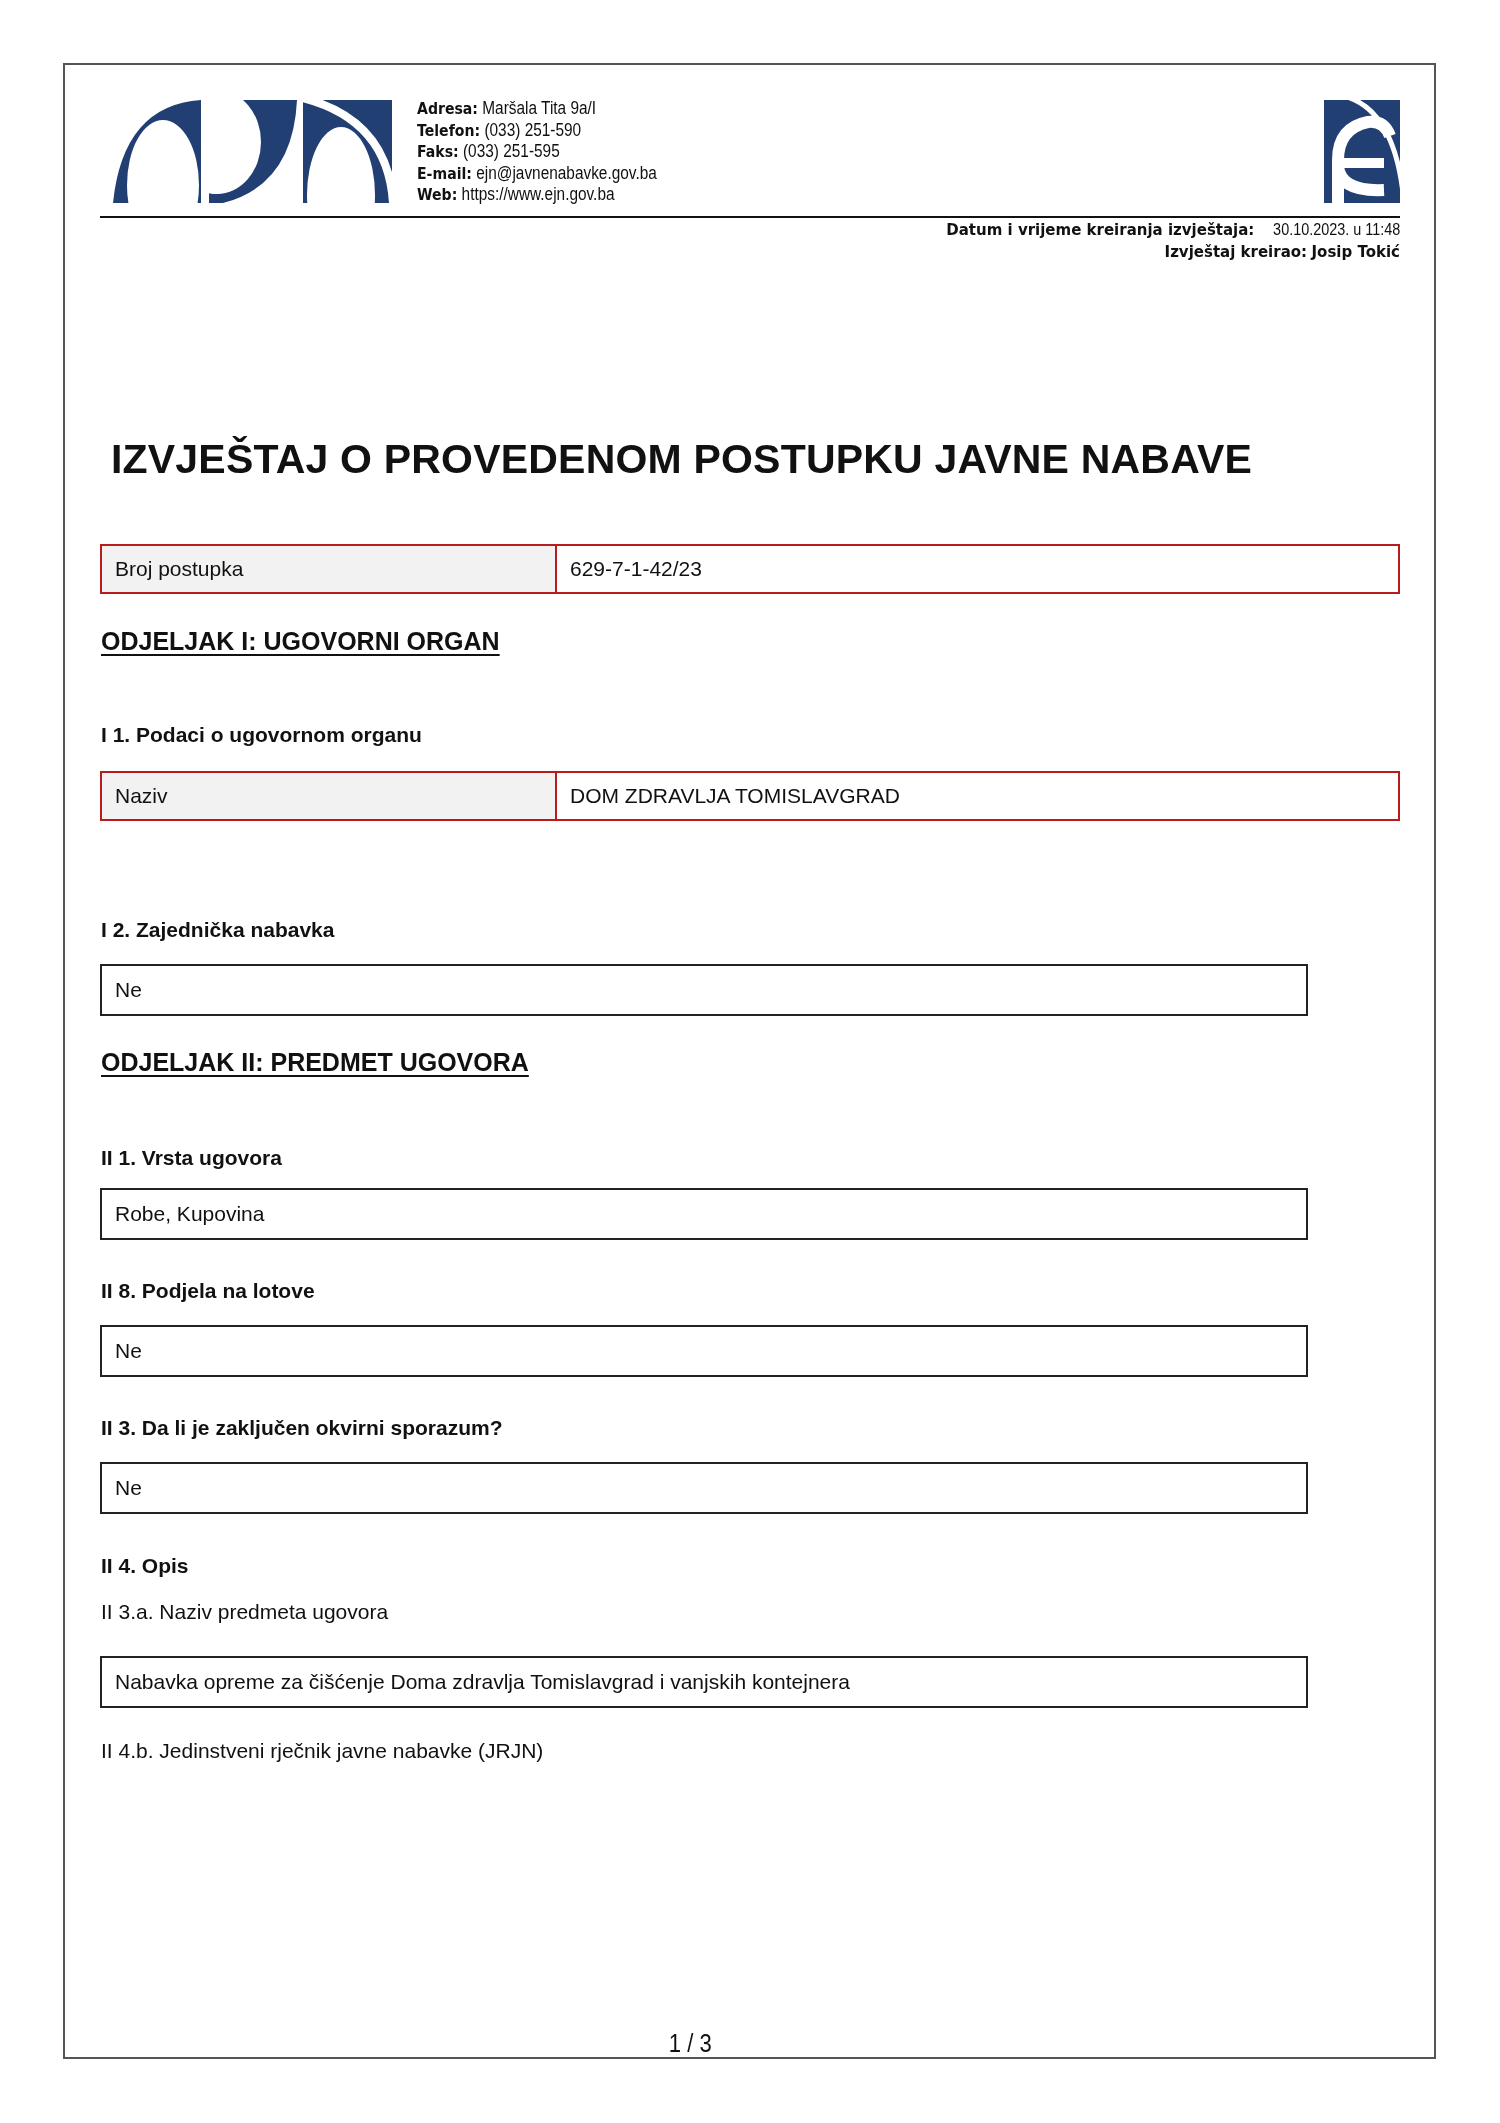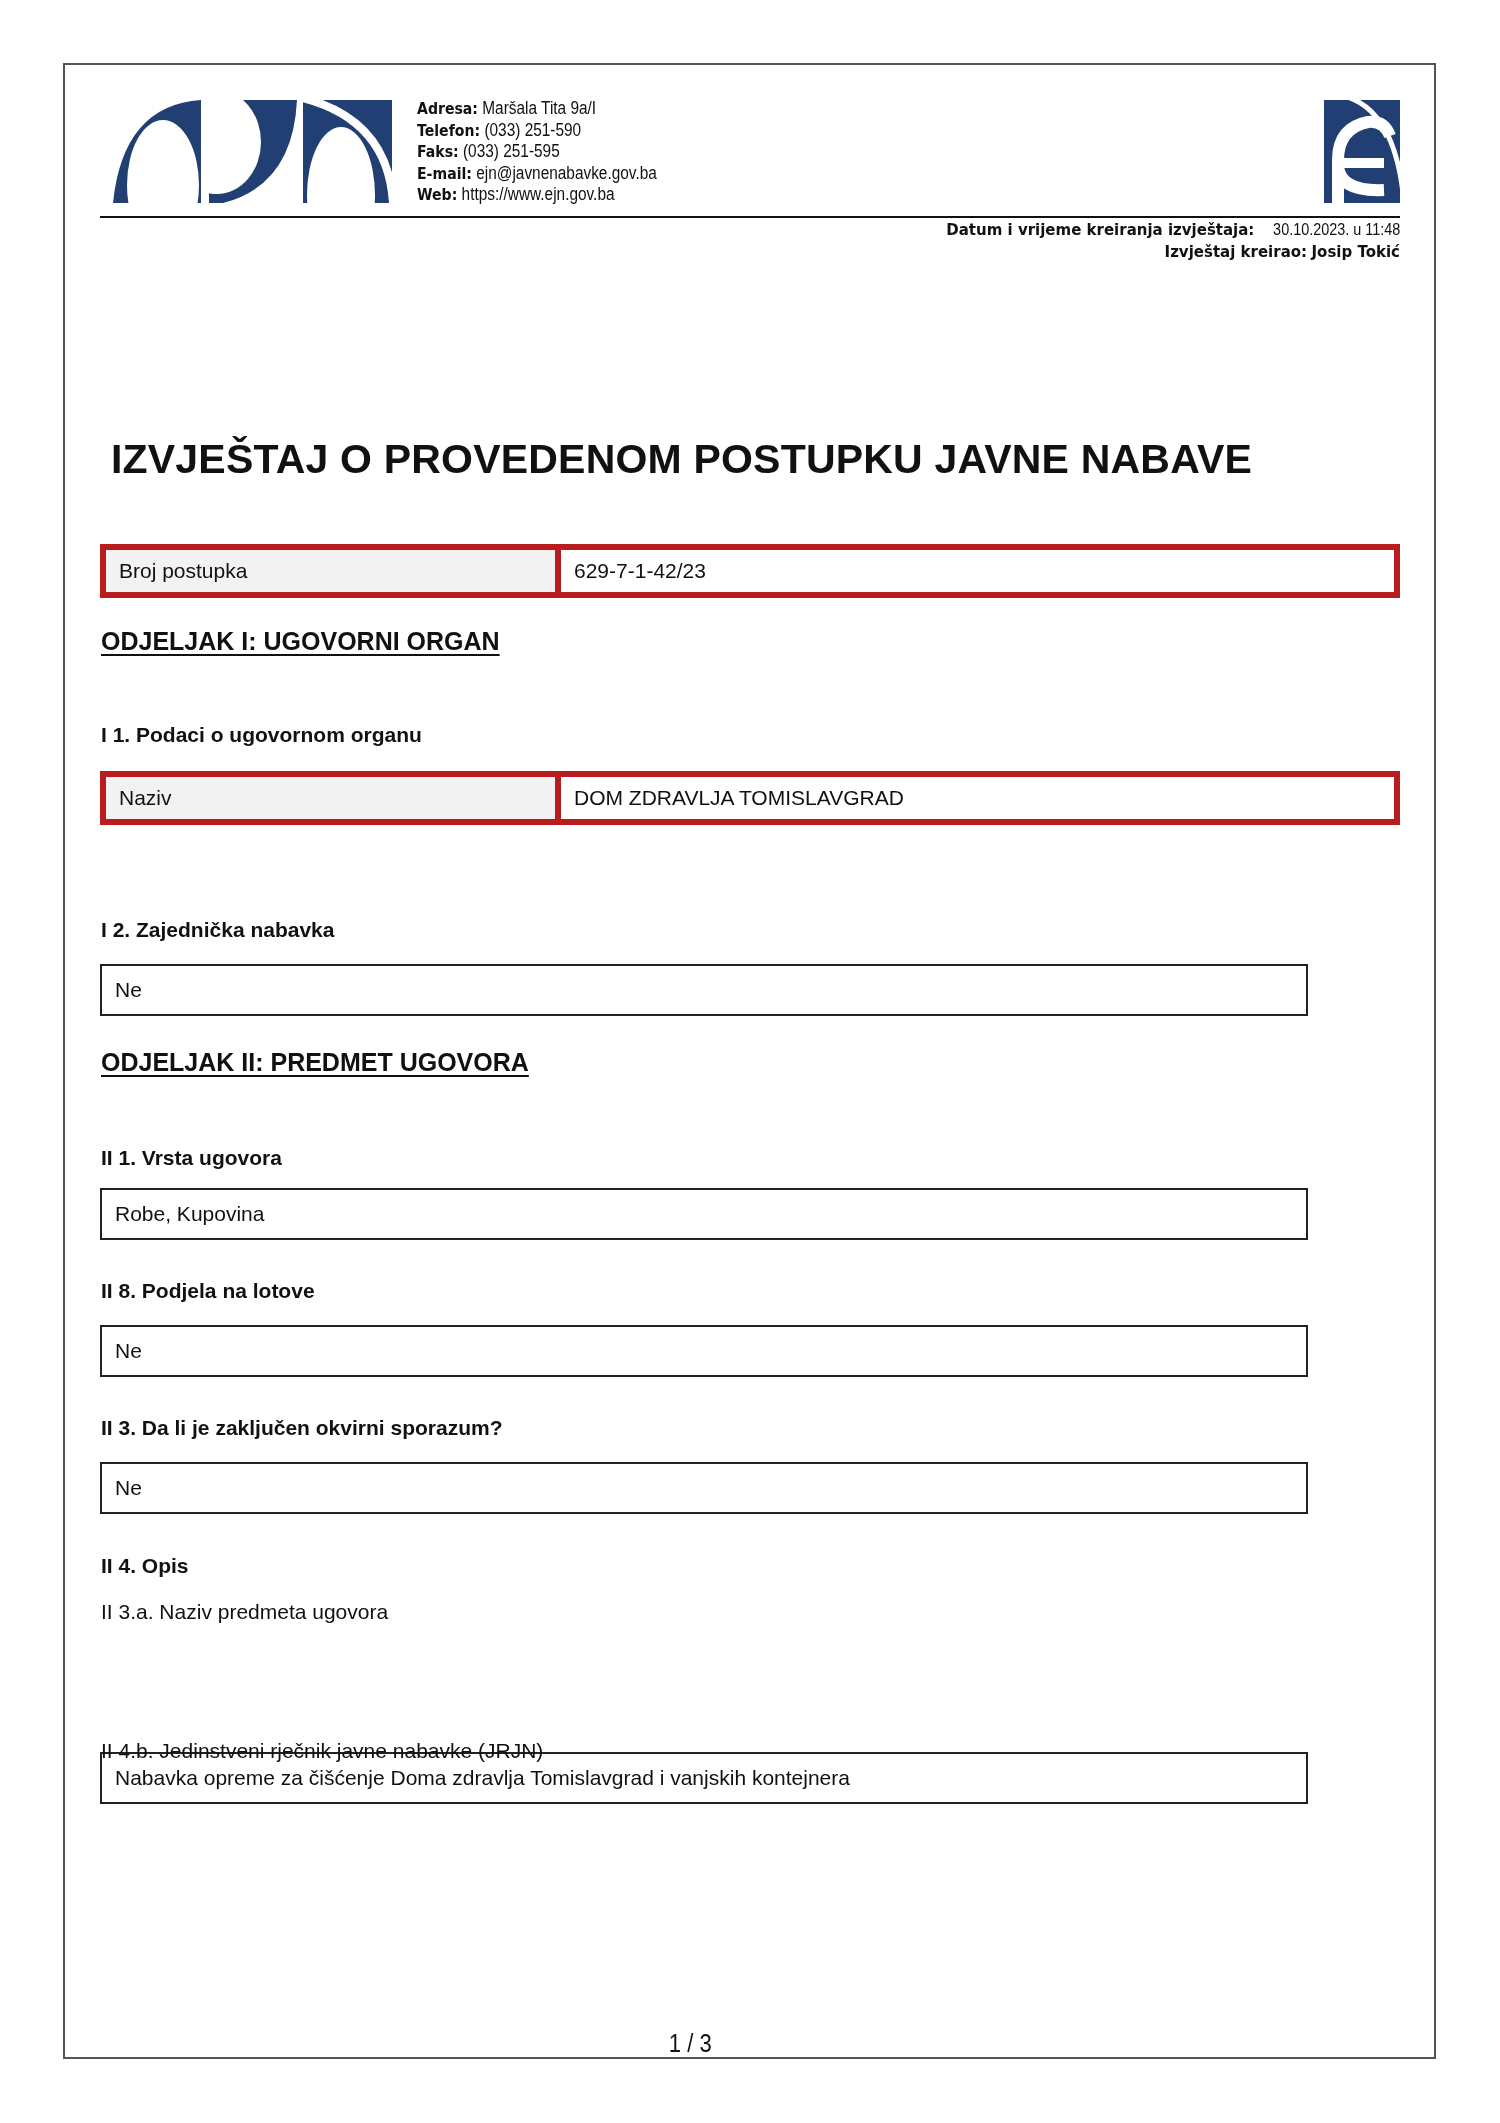--- a/index.html
+++ b/index.html
@@ -29,21 +29,21 @@
 
     
     .section-heading { position: absolute; left: 101px; font-weight: bold; font-size: 25px;
                        text-decoration: underline; text-underline-offset: 4px; text-decoration-thickness: 2px;
                        font-family: "Liberation Sans", sans-serif; }
     .sub-heading { position: absolute; left: 101px; font-weight: bold; font-size: 21px;
                    font-family: "Liberation Sans", sans-serif; margin-top: 8px; }
     .plain-label { position: absolute; left: 101px; font-size: 21px; font-family: "Liberation Sans", sans-serif; }
 
     .kv-table { position: absolute; left: 100px; width: 1300px; border-collapse: collapse; }
-    .kv-table td { border: 6px solid #b91c1c; height: 48px; padding: 0 0 0 13px; font-size: 21px;
+    .kv-table td { border: 2px solid #b91c1c; height: 48px; padding: 0 0 0 13px; font-size: 21px;
                    font-family: "Liberation Sans", sans-serif; vertical-align: middle; box-sizing: border-box; }
     .kv-table td.k { width: 455px; background: #f2f2f2; }
     .kv-table td.v { background: #ffffff; }
 
     .value-box { position: absolute; left: 100px; width: 1208px; height: 52px; box-sizing: border-box;
                  border: 2px solid #222; padding-left: 13px; font-size: 21px; line-height: 48px;
                  font-family: "Liberation Sans", sans-serif; background: #fff; }
 
     .page-number { position: absolute; left: 0; width: 1380px; top: 2028px; text-align: center;
                    font-size: 26px; font-family: "Liberation Sans", sans-serif; }
@@ -147,16 +147,16 @@
 <div class="value-box" style="top:1188px;">Robe, Kupovina</div>
 
 <div class="sub-heading" style="top:1271px;">II 8. Podjela na lotove</div>
 <div class="value-box" style="top:1325px;">Ne</div>
 
 <div class="sub-heading" style="top:1408px;">II 3. Da li je zaključen okvirni sporazum?</div>
 <div class="value-box" style="top:1462px;">Ne</div>
 
 <div class="sub-heading" style="top:1546px;">II 4. Opis</div>
 <div class="plain-label" style="top:1600px;">II 3.a. Naziv predmeta ugovora</div>
-<div class="value-box" style="top:1752px;">Nabavka opreme za čišćenje Doma zdravlja Tomislavgrad i vanjskih kontejnera</div>
+<div class="value-box" style="top:1656px;">Nabavka opreme za čišćenje Doma zdravlja Tomislavgrad i vanjskih kontejnera</div>
 <div class="plain-label" style="top:1739px;">II 4.b. Jedinstveni rječnik javne nabavke (JRJN)</div>
 
 <div class="page-number"><span>1 / 3</span></div>
 
 </body></html>

